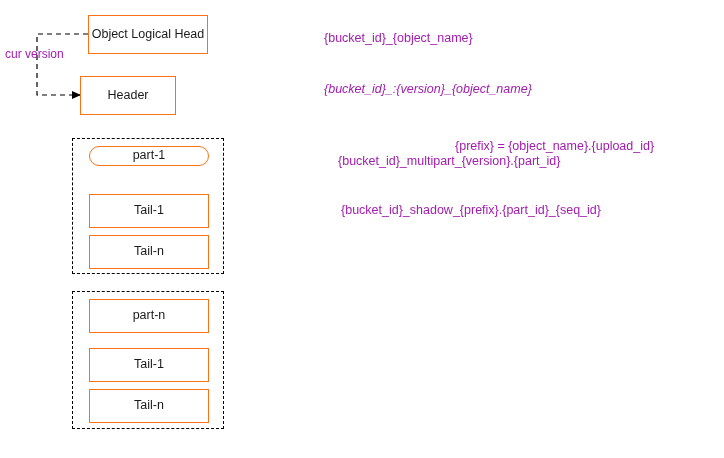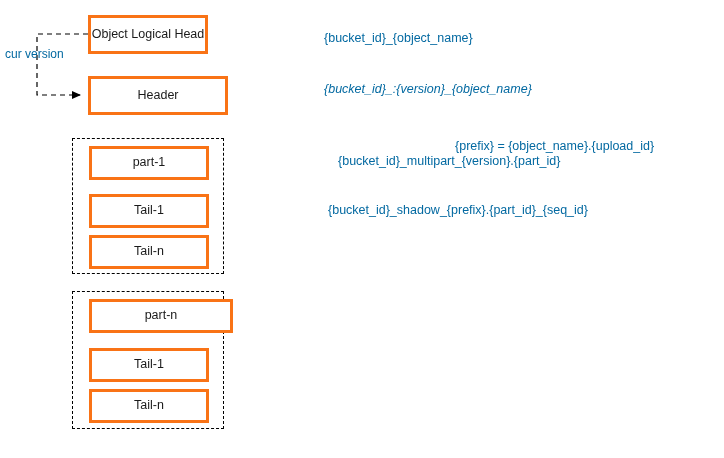--- a/index.html
+++ b/index.html
@@ -22,21 +22,21 @@
     left: 0;
     top: 0;
     width: 724px;
     height: 458px;
   }
 
   
   .node {
     position: absolute;
     box-sizing: border-box;
-    border: 3px solid #f97316;
+    border: 1px solid #f97316;
     background: #ffffff;
     display: flex;
     align-items: center;
     justify-content: center;
     font-size: 12.5px;
     line-height: 1.1;
     color: #1a1a1a;
     white-space: nowrap;
   }
 
@@ -46,21 +46,21 @@
     box-sizing: border-box;
     border: 1px dashed #000000;
     background: transparent;
   }
 
   
   .label {
     position: absolute;
     font-size: 12.5px;
     line-height: 14px;
-    color: #0369a1;
+    color: #a21caf;
     white-space: nowrap;
   }
 
   .label-small {
     font-size: 12px;
     text-align: center;
   }
 
   
   #connectors {
@@ -83,37 +83,37 @@
         <path d="M0,0 L9,4 L0,8 z" fill="#000000"></path>
       </marker>
     </defs>
     <path d="M88,34 L37,34 L37,95 L80,95" fill="none" stroke="#000000" stroke-width="1.2" stroke-dasharray="5,4" marker-end="url(#arrow-filled)"></path>
   </svg>
 
   <div class="label label-small" style="left:5px; top:47px;">cur version</div>
 
   <div class="node" style="left:88px; top:15px; width:120px; height:39px;">Object Logical Head</div>
 
-  <div class="node" style="left:88px; top:76px; width:140px; height:39px;">Header</div>
+  <div class="node" style="left:80px; top:76px; width:96px; height:39px;">Header</div>
 
   <div class="group" style="left:72px; top:138px; width:152px; height:136px;"></div>
 
-  <div class="node" style="left:89px; top:146px; width:120px; height:34px;">part-1</div>
+  <div class="node" style="left:89px; top:146px; width:120px; height:20px;border-radius:10px;">part-1</div>
   <div class="node" style="left:89px; top:194px; width:120px; height:34px;">Tail-1</div>
   <div class="node" style="left:89px; top:235px; width:120px; height:34px;">Tail-n</div>
 
   <div class="group" style="left:72px; top:291px; width:152px; height:138px;"></div>
 
-  <div class="node" style="left:89px; top:299px; width:144px; height:34px;">part-n</div>
+  <div class="node" style="left:89px; top:299px; width:120px; height:34px;">part-n</div>
   <div class="node" style="left:89px; top:348px; width:120px; height:34px;">Tail-1</div>
   <div class="node" style="left:89px; top:389px; width:120px; height:34px;">Tail-n</div>
 
   <div class="label" style="left:324px; top:31px;">{bucket_id}_{object_name}</div>
 
   <div class="label" style="left:324px; top:82px;font-style:italic;">{bucket_id}_:{version}_{object_name}</div>
 
   <div class="label" style="left:455px; top:139px;">{prefix} = {object_name}.{upload_id}</div>
 
   <div class="label" style="left:338px; top:154px;">{bucket_id}_multipart_{version}.{part_id}</div>
 
-  <div class="label" style="left:328px; top:203px;">{bucket_id}_shadow_{prefix}.{part_id}_{seq_id}</div>
+  <div class="label" style="left:341px; top:203px;">{bucket_id}_shadow_{prefix}.{part_id}_{seq_id}</div>
 
 </div>
 
 </body></html>

